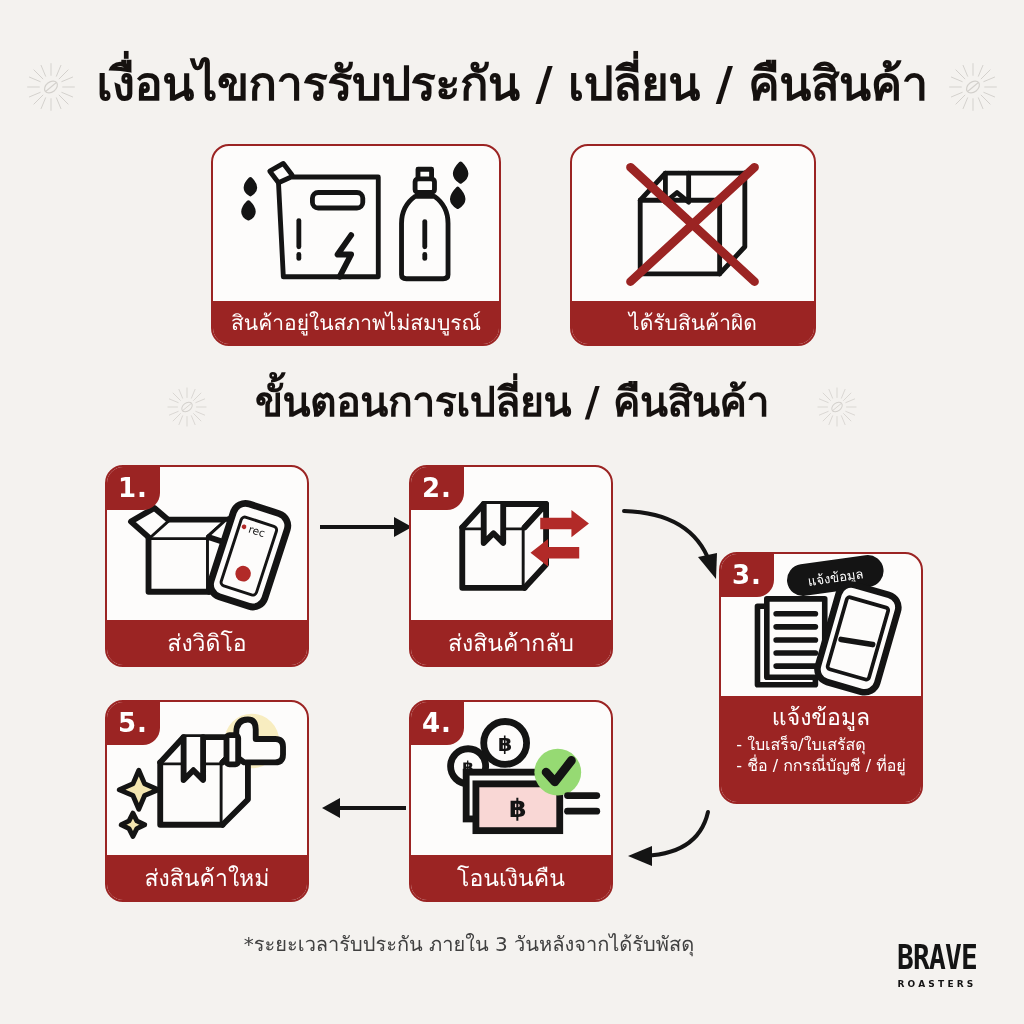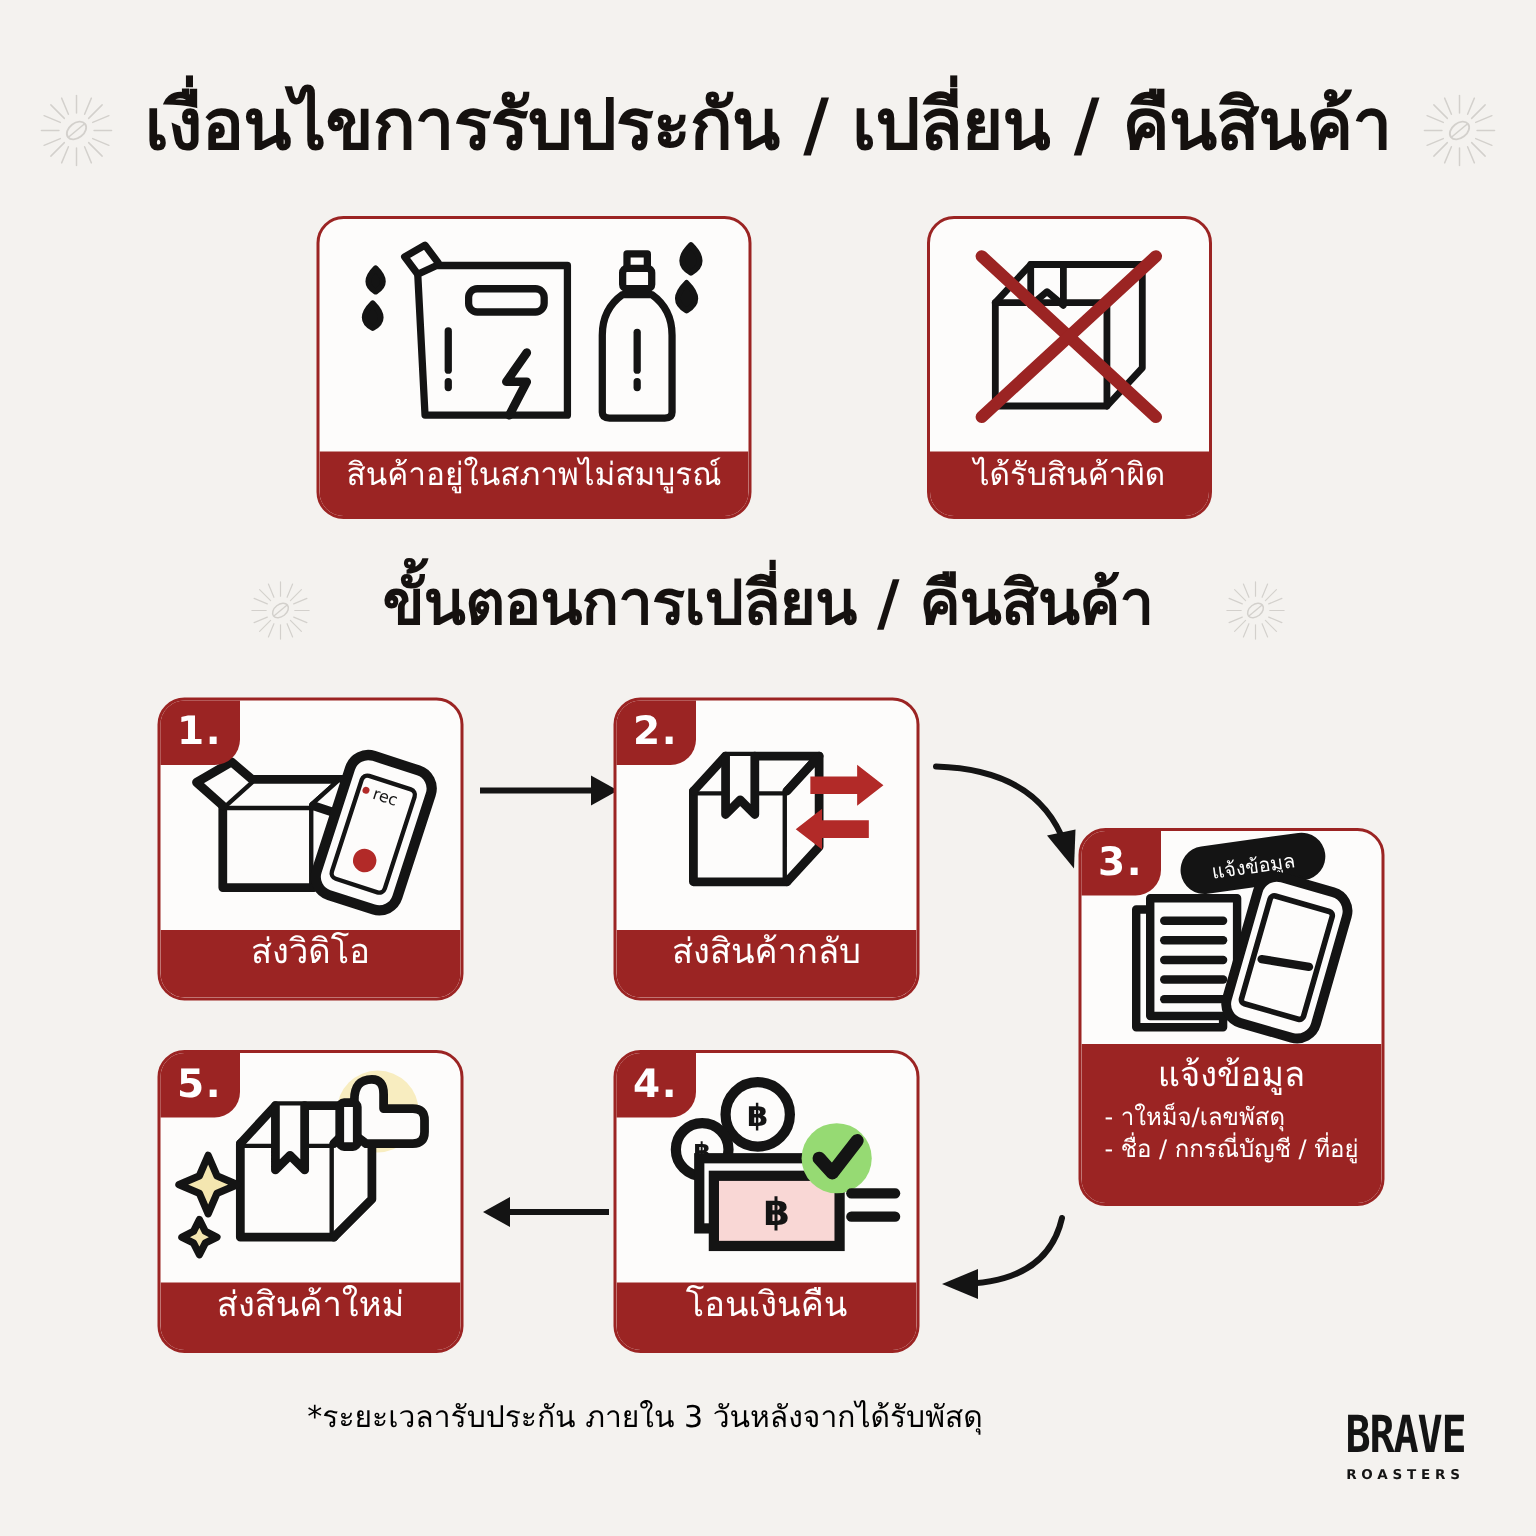--- a/index.html
+++ b/index.html
@@ -40,31 +40,31 @@
     border:2px solid #9b2423;
     border-radius:18px;
     box-sizing:border-box;
     overflow:hidden;
     display:flex;flex-direction:column;
   }
   .card-art{flex:1 1 auto;position:relative;}
   .card-art svg{position:absolute;left:0;top:0;width:100%;height:100%;}
   .card-footer{
     background:#9b2423;color:#ffffff;
-    display:flex;flex-direction:column;align-items:center;justify-content:flex-start;
+    display:flex;flex-direction:column;align-items:center;justify-content:center;
     text-align:center;
     flex:0 0 auto;
   }
   .card-footer .f-title{font-size:23px;line-height:30px;font-weight:400;}
 
   
   #card-damaged{left:211px;top:144px;width:290px;height:202px;}
   #card-damaged .card-footer{height:43px;}
   #card-damaged .f-title{font-size:21px;}
-  #card-wrong{left:570px;top:144px;width:190px;height:202px;margin-left:48px;}
+  #card-wrong{left:570px;top:144px;width:246px;height:202px;}
   #card-wrong .card-footer{height:43px;}
   #card-wrong .f-title{font-size:21px;}
 
   
   .step-card .card-footer{height:45px;}
   #step-1{left:105px;top:465px;width:204px;height:202px;}
   #step-2{left:409px;top:465px;width:204px;height:202px;}
   #step-3{left:719px;top:552px;width:204px;height:252px;}
   #step-3 .card-footer{height:100px;justify-content:flex-start;padding-top:6px;}
   #step-4{left:409px;top:700px;width:204px;height:202px;}
@@ -90,21 +90,22 @@
   .bullets div{white-space:nowrap;}
 
   
   .connector{position:absolute;}
 
   
   #footnotes{
     position:absolute;left:0;top:930px;width:860px;
     text-align:center;
     font-size:20px;line-height:29px;
-    color:#000000;
+    color:#404040;
+    padding-left:39px;
   }
   #logo{
     position:absolute;left:872px;top:940px;
     width:130px;text-align:center;
   }
   #logo .logo-main{
     font-family:"DejaVu Sans Mono","Liberation Mono",monospace;
     font-size:34px;font-weight:bold;line-height:34px;
     letter-spacing:-1px;
     transform:scaleX(0.82);
@@ -368,21 +369,21 @@
         <g transform="rotate(16 140 92)">
           <rect x="108" y="36" width="66" height="108" rx="14" fill="#fdfcfb" stroke="#141414" stroke-width="7"></rect>
           <rect x="118" y="50" width="46" height="80" rx="3" fill="#fdfcfb" stroke="#141414" stroke-width="4"></rect>
           <line x1="124" y1="96" x2="158" y2="92" stroke="#141414" stroke-width="6" stroke-linecap="round"></line>
         </g>
       </svg>
     </div>
     <div class="card-footer">
       <span class="f-title">แจ้งข้อมูล</span>
       <div class="bullets">
-        <div>- าใหม็จ/เลขพัสดุ</div>
+        <div>- ใบเสร็จ/ใบเสรัสดุ</div>
         <div>- ชื่อ / กกรณี่บัญชี / ที่อยู่</div>
       </div>
     </div>
   </div>
 
   <div class="connector" style="left:612px;top:800px;width:120px;height:90px;">
     <svg viewBox="0 0 120 90" width="120" height="90" aria-hidden="true">
       <path d="M96 12 Q86 56 26 56" fill="none" stroke="#141414" stroke-width="4" stroke-linecap="round"></path>
       <path d="M40 46 L16 56 L40 66 Z" fill="#141414"></path>
     </svg>

